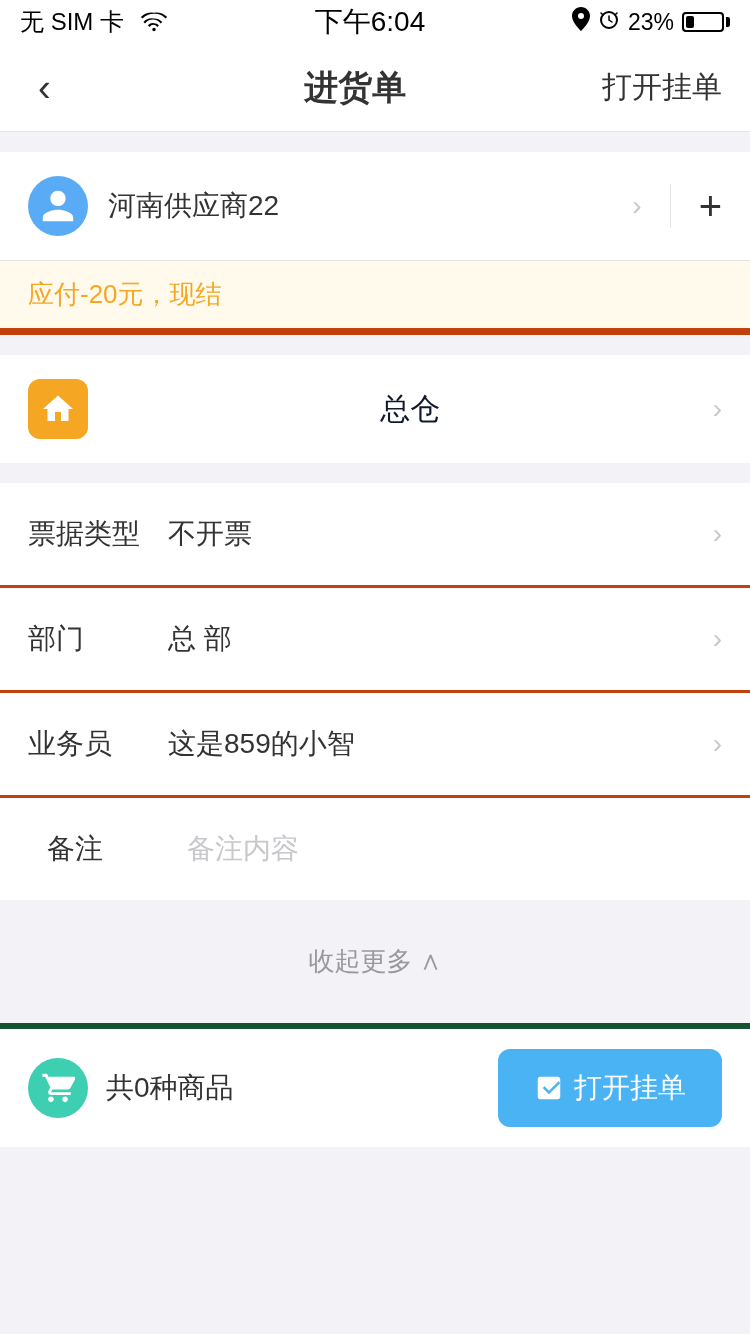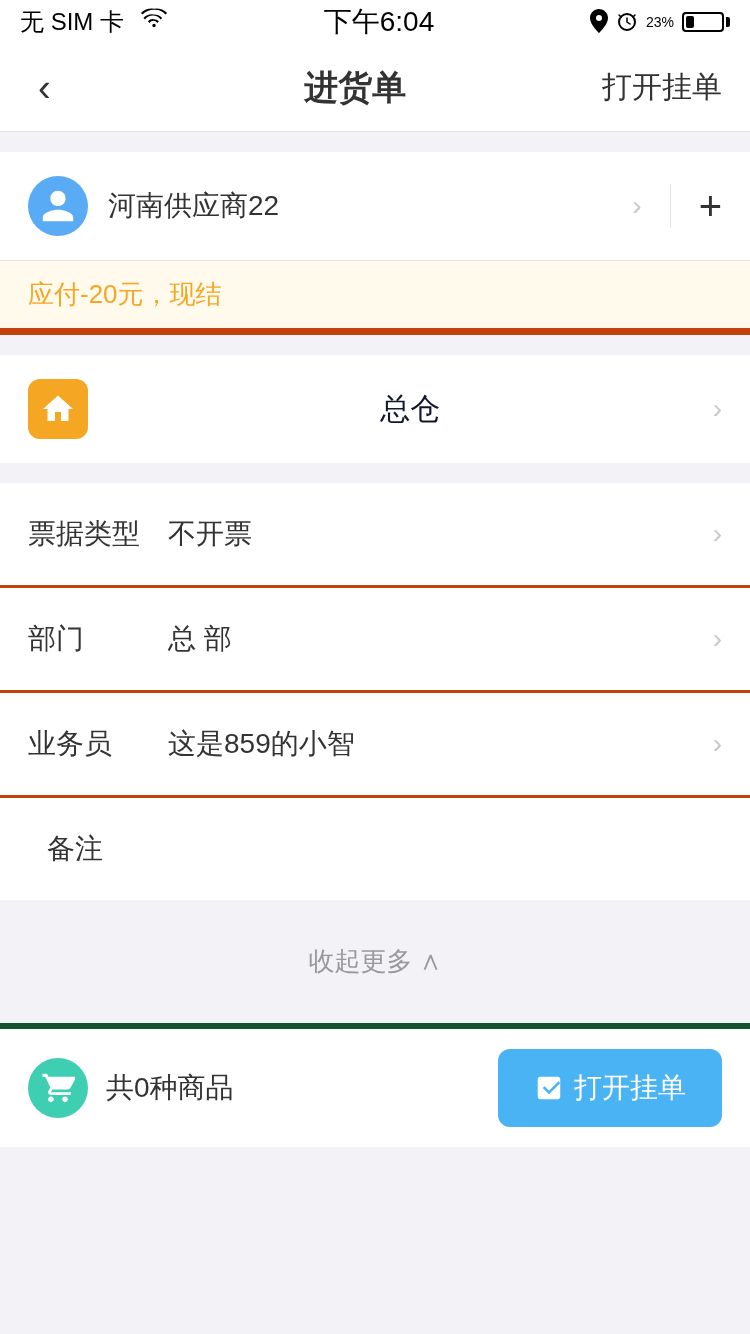--- a/index.html
+++ b/index.html
@@ -20,32 +20,32 @@
       background: #fff;
       display: flex;
       align-items: center;
       justify-content: space-between;
       padding: 0 20px;
       font-size: 24px;
       color: #000;
     }
     .status-bar-left {
       display: flex;
-      align-items: flex-start;
+      align-items: flex-end;
       gap: 16px;
     }
     .status-bar-center {
       font-size: 28px;
       font-weight: 500;
     }
     .status-bar-right {
       display: flex;
       align-items: center;
       gap: 8px;
-      font-size: 14px;
+      font-size: 23px;
     }
     .battery-icon {
       display: inline-flex;
       align-items: center;
     }
     .battery-body {
       width: 42px;
       height: 20px;
       border: 2px solid #000;
       border-radius: 4px;
@@ -371,20 +371,21 @@
   </div>
 
   <div class="form-row">
     <span class="form-label">业务员</span>
     <span class="form-value">这是859的小智</span>
     <span class="row-arrow">›</span>
   </div>
 
   <div class="form-row">
     <span class="form-label">备注</span>
+    <span class="form-value placeholder">备注内容</span>
   </div>
 
 </div>
 
 <div class="collapse-bar">
   <span>收起更多 ∧</span>
 </div>
 
 <div class="bottom-bar">
   <div class="product-count-icon">

